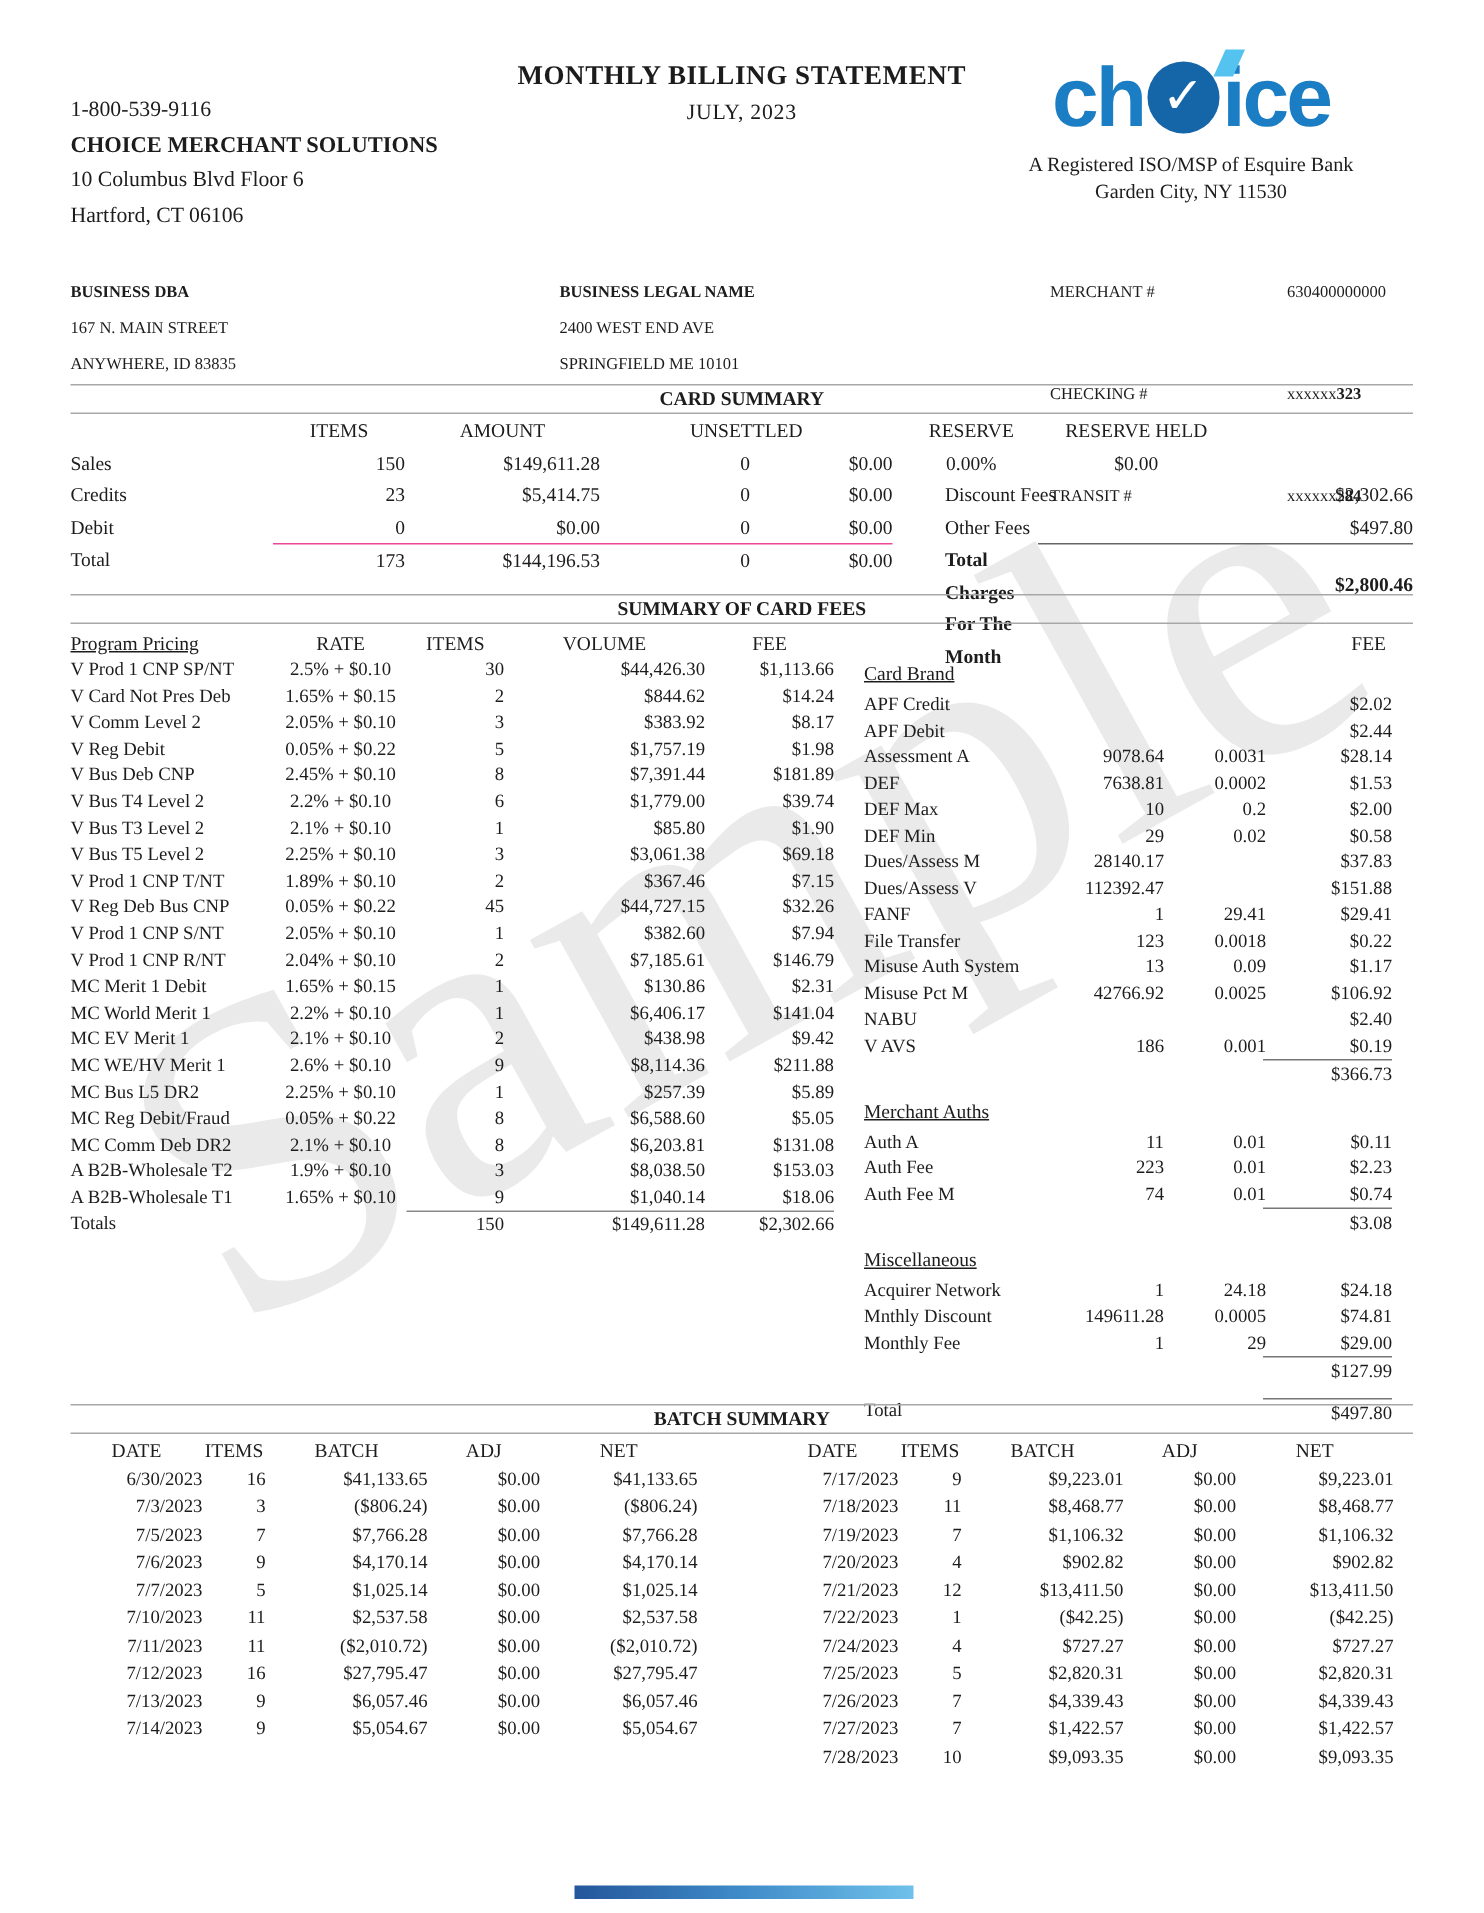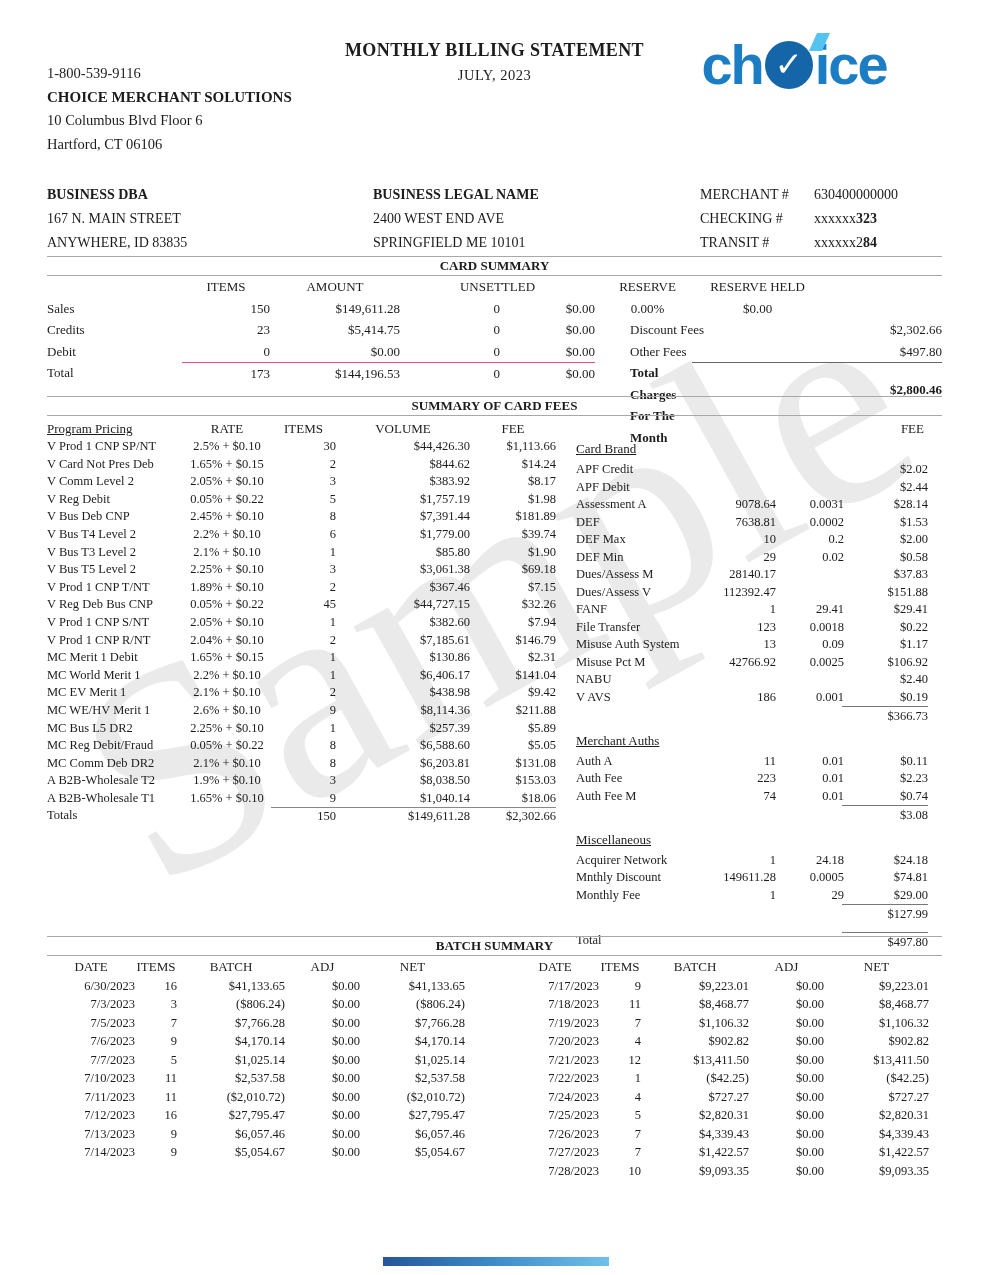--- a/index.html
+++ b/index.html
@@ -17,24 +17,24 @@
   .logo-block{position:absolute;right:40px;top:36px;width:310px;text-align:center;}
   .logo{position:relative;display:inline-block;font-family:"Liberation Sans","DejaVu Sans",sans-serif;
         font-weight:bold;font-size:56px;line-height:56px;color:#1b7dc3;letter-spacing:-2px;}
   .logo .lg-o{display:inline-block;width:48px;height:48px;border-radius:50%;background:#1565a9;
         position:relative;top:5px;margin:0 2px;}
   .logo .lg-o .chk{position:absolute;inset:0;color:#fff;font-size:34px;line-height:46px;
         text-align:center;letter-spacing:0;font-weight:bold;}
   .logo .flag{position:absolute;top:-3px;left:112px;width:13px;height:18px;background:#55c3ef;
         transform:skewX(-24deg);}
   .tagline{font-size:13.5px;line-height:18px;margin-top:8px;}
-  .merchant{position:absolute;top:183px;left:47px;right:47px;display:flex;font-size:14px;line-height:24px;}
+  .merchant{position:absolute;top:183px;left:47px;right:47px;display:flex;font-size:11px;line-height:24px;}
   .m-col1{width:326px;}
   .m-col2{width:327px;}
-  .m-col3{flex:1;display:grid;grid-template-columns:112px 1fr;column-gap:0;}
+  .m-col3{flex:1;display:grid;grid-template-columns:112px 1fr;column-gap:0;gap:44px;}
   .m-title{font-weight:bold;}
   .acct-val{padding-left:2px;}
   .bold{font-weight:bold;}
   .rule{border-top:1px solid #a8a8a8;height:0;}
   .sec-title{text-align:center;font-weight:bold;font-size:13px;line-height:16px;padding:1px 0;}
   .section{position:absolute;left:47px;right:47px;}
   .cs{top:256px;}
   .fees{top:396px;}
   .batch{top:936px;}
   
@@ -90,20 +90,24 @@
       <div>1-800-539-9116</div>
       <div class="bold">CHOICE MERCHANT SOLUTIONS</div>
       <div>10 Columbus Blvd Floor 6</div>
       <div>Hartford, CT 06106</div>
     </div>
 
     <div class="logo-block">
       <div class="logo">
         <span>ch</span><span class="lg-o"><span class="chk">✓</span></span><span class="flag"></span><span>ice</span>
       </div>
+      <div class="tagline">
+        <div>A Registered ISO/MSP of Esquire Bank</div>
+        <div>Garden City, NY 11530</div>
+      </div>
     </div>
 
     <div class="merchant">
       <div class="m-col1">
         <div class="m-title">BUSINESS DBA</div>
         <div>167 N. MAIN STREET</div>
         <div>ANYWHERE, ID  83835</div>
       </div>
       <div class="m-col2">
         <div class="m-title">BUSINESS LEGAL NAME</div>

